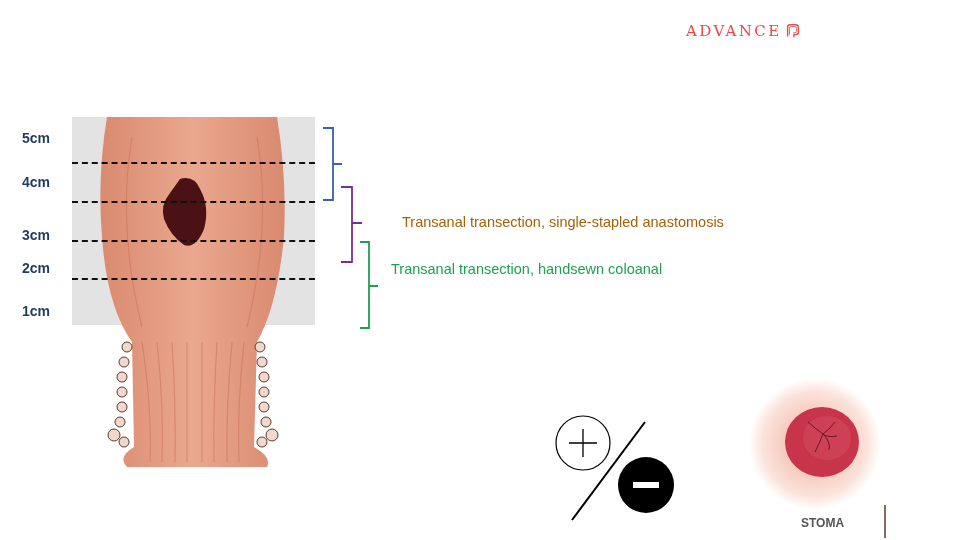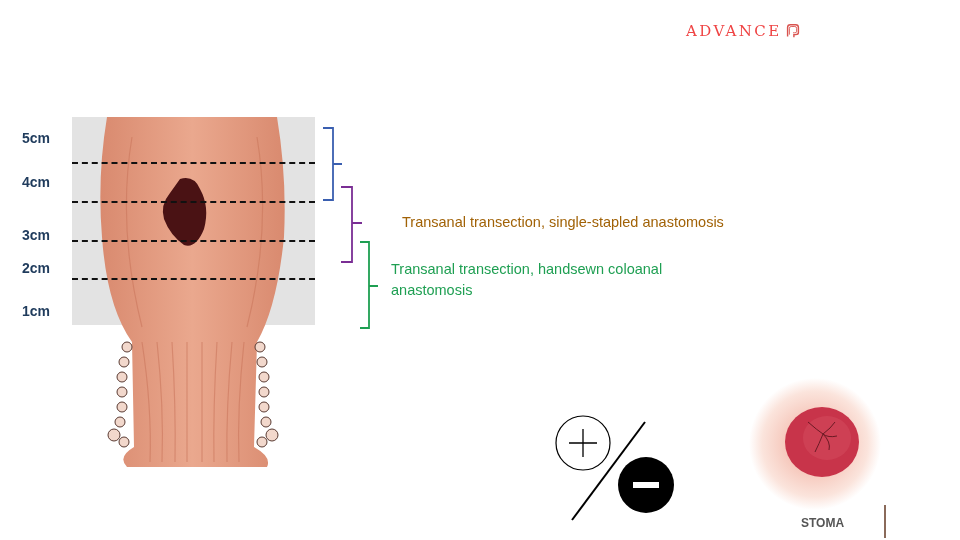--- a/index.html
+++ b/index.html
@@ -92,21 +92,20 @@
   <path d="M40 122 H49 V166 L58 166 M49 166 V208 H40" fill="none" stroke="#1e9f52" stroke-width="1.8"></path>
 </svg>
 
 <div class="abs proc blue" style="left:359px; top:144px;">
 </div>
 <div class="abs proc purple" style="left:375px; top:212px;">
   <div>Transanal transection, single-stapled anastomosis</div>
 </div>
 <div class="abs proc green" style="left:391px; top:259px;">
   <div>Transanal transection, handsewn coloanal</div>
-  <div>anastomosis</div>
 </div>
 
 <svg class="abs" style="left:550px; top:415px;" width="130" height="110" viewBox="0 0 130 110">
   <circle cx="33" cy="28" r="27" fill="#fff" stroke="#000" stroke-width="1.2"></circle>
   <path d="M33 14 V42 M19 28 H47" stroke="#000" stroke-width="1.3"></path>
   <line x1="95" y1="7" x2="22" y2="105" stroke="#000" stroke-width="2"></line>
   <circle cx="96" cy="70" r="28" fill="#000"></circle>
   <rect x="83" y="67" width="26" height="6" fill="#fff"></rect>
 </svg>
 

